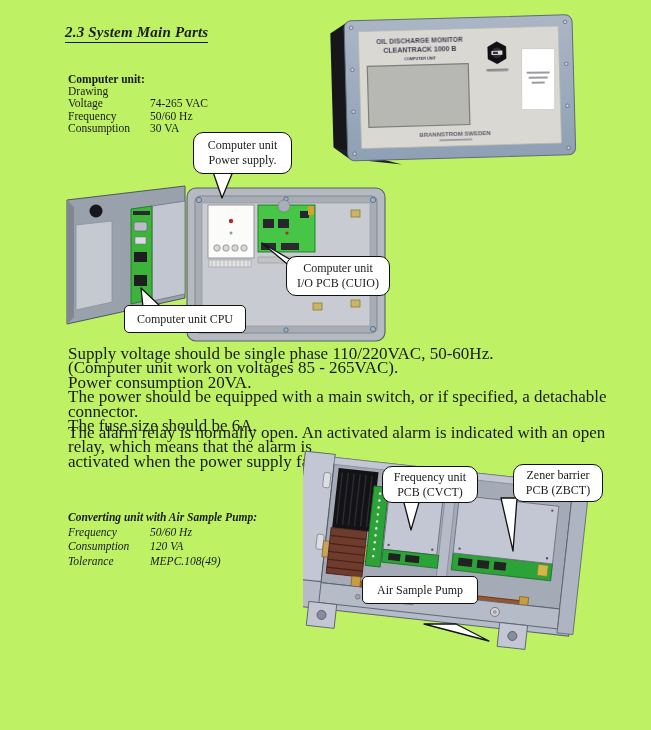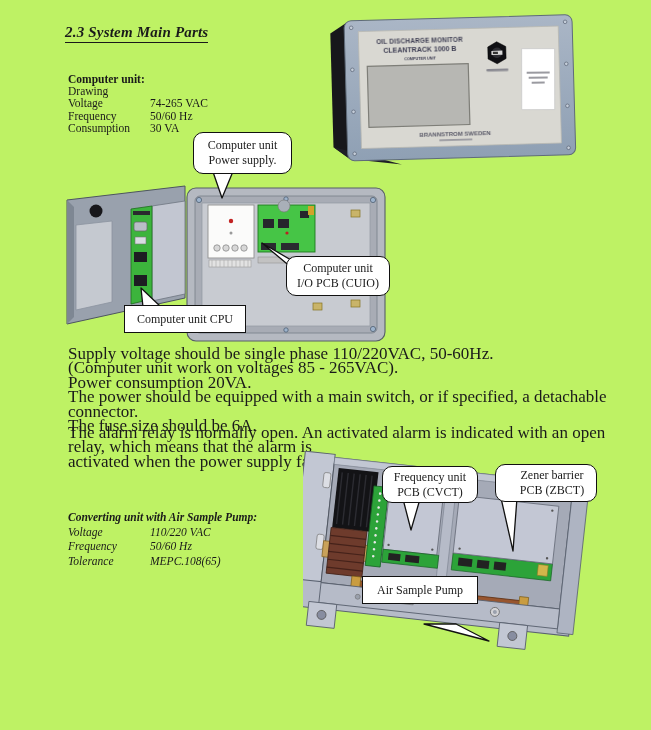--- a/index.html
+++ b/index.html
@@ -12,21 +12,21 @@
   .spec .h{font-weight:bold;}
   .spec-top .row{line-height:12.2px;}
   .spec-bot{line-height:14.5px;font-style:italic;}
   .spec .l{display:inline-block;width:82px;}
   .para{font-size:17px;line-height:14.4px;white-space:pre-line;}
   .ill{position:absolute;z-index:1;}
   .tails{position:absolute;left:0;top:0;z-index:2;pointer-events:none;}
   .cal{position:absolute;z-index:3;background:#fff;border:1.4px solid #111;
        display:flex;align-items:center;justify-content:center;text-align:center;
        font-size:12px;line-height:15px;white-space:pre-line;}
-  .r10{border-radius:10px;} .r7{border-radius:0;}
+  .r10{border-radius:10px;} .r7{border-radius:5px;}
 </style>
 </head>
 <body>
 
 <div class="page">
 
   <div class="abs title" style="left:65px;top:24px;">2.3 System Main Parts</div>
 
   <div class="abs spec spec-top" style="left:68px;top:73px;">
     <div class="h row">Computer unit:</div>
@@ -232,23 +232,23 @@
       </g>
       <g>
         <rect x="204" y="146" width="28" height="24" fill="#c2c7d3" stroke="#5a6270" stroke-width="0.9"></rect>
         <circle cx="218" cy="158" r="4.5" fill="#878da0" stroke="#555" stroke-width="0.8"></circle>
       </g>
     </g>
   </svg>
 
   <div class="abs spec spec-bot" style="left:68px;top:510px;">
     <div class="h">Converting unit with Air Sample Pump:</div>
-    <div class="row"><span class="l">Voltage</span><span>110/220 VAC</span></div>
     <div class="row"><span class="l">Frequency</span><span>50/60 Hz</span></div>
-    <div class="row"><span class="l">Tolerance</span><span>MEPC.108(65)</span></div>
+    <div class="row"><span class="l">Consumption</span><span>120 VA</span></div>
+    <div class="row"><span class="l">Tolerance</span><span>MEPC.108(49)</span></div>
   </div>
 
 
   <svg class="tails" width="651" height="730" viewBox="0 0 651 730">
     <g fill="#ffffff" stroke="#111" stroke-width="1.3" stroke-linejoin="round">
       <polygon points="212,169 234,169 222,198"></polygon>
       <polygon points="291,260 298,273 262,243"></polygon>
       <polygon points="143,307 161,307 141,288"></polygon>
       <polygon points="403,499 420,499 411,530"></polygon>
       <polygon points="501,498 517,498 513,551"></polygon>
@@ -256,17 +256,17 @@
     </g>
   </svg>
 
   <div class="cal r10" style="left:193px;top:132px;width:97px;height:40px;">Computer unit
 Power supply.</div>
   <div class="cal r10" style="left:286px;top:256px;width:102px;height:38px;">Computer unit
 I/O PCB (CUIO)</div>
   <div class="cal r7" style="left:124px;top:305px;width:120px;height:26px;">Computer unit CPU</div>
   <div class="cal r10" style="left:382px;top:466px;width:94px;height:35px;">Frequency unit
 PCB (CVCT)</div>
-  <div class="cal r10" style="left:495px;top:464px;width:88px;height:36px;padding-left:12px;">Zener barrier
+  <div class="cal r10" style="left:513px;top:464px;width:88px;height:36px;">Zener barrier
 PCB (ZBCT)</div>
   <div class="cal r7" style="left:362px;top:576px;width:114px;height:26px;">Air Sample Pump</div>
 
 </div>
 
 </body></html>

